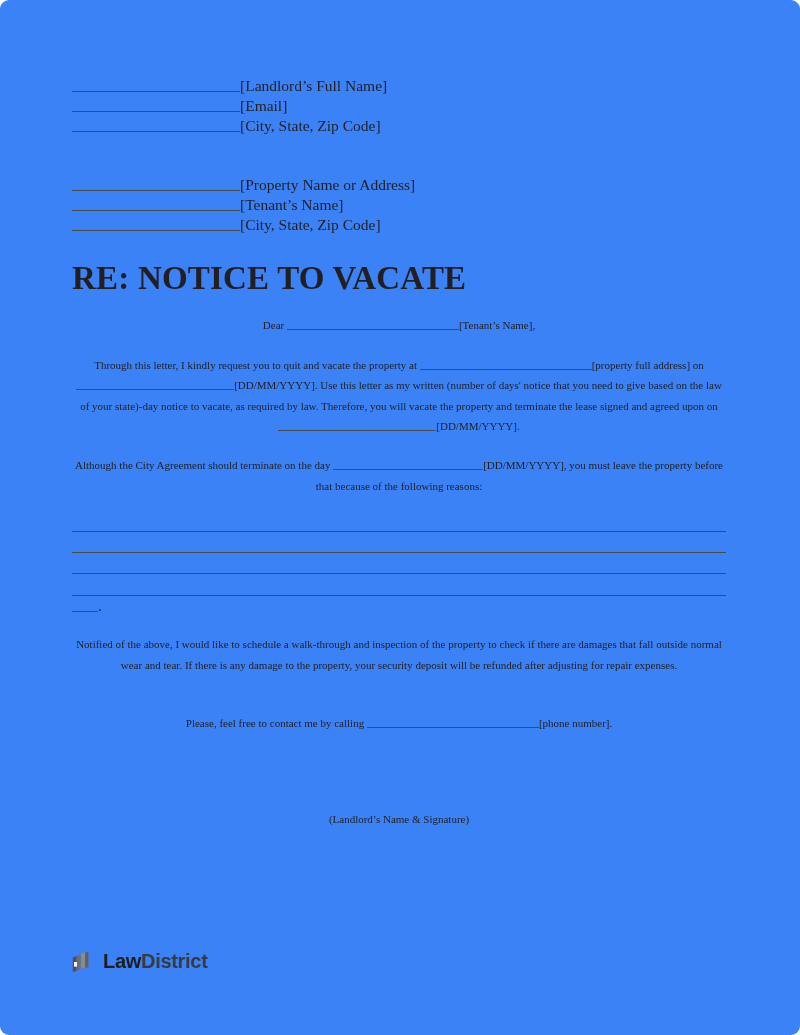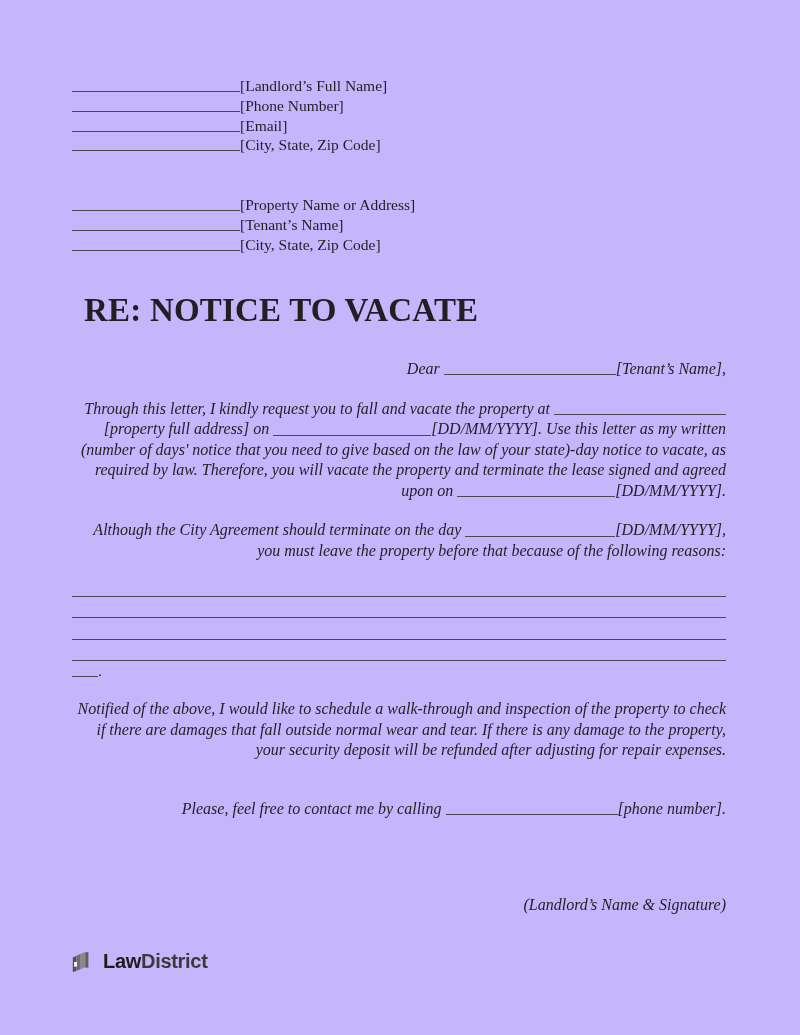--- a/index.html
+++ b/index.html
@@ -5,24 +5,25 @@
   html, body {
     margin: 0;
     padding: 0;
     background: #ffffff;
   }
   .page {
     position: relative;
     width: 800px;
     height: 1035px;
     margin: 0 auto;
-    background: #c4b5fd;
+    background: #3b82f6;
     font-family: "Liberation Serif", "DejaVu Serif", serif;
     color: #231f20;
     overflow: hidden;
+    border-radius: 9px;
   }
   .content {
     position: absolute;
     left: 72px;
     top: 0;
     width: 654px;
   }
 
   
   .addr-block {
@@ -42,31 +43,30 @@
   .fill-addr { width: 168px; }
 
   .spacer-sm { height: 20px; }
 
   
   .title {
     font-size: 33px;
     font-weight: bold;
     line-height: 1.05;
     letter-spacing: 0.2px;
-    margin: 12px;
+    margin: 0;
     padding: 0;
   }
 
   
   .para {
-    font-size: 16px;
+    font-size: 11px;
     line-height: 20.4px;
-    text-align: right;
-    margin: 0;
-    font-style: italic;
+    text-align: center;
+    margin: 0;
   }
   .fill-inline-lg { width: 172px; }
   .fill-inline-md { width: 158px; }
   .fill-inline-sm { width: 150px; }
   .fill-tiny {
     width: 26px;
   }
 
   
   .rule-list {
@@ -114,23 +114,20 @@
 <div class="page">
   <div class="content">
 
     <div class="spacer-sm" style="height:76px"></div>
 
     <div class="addr-block">
       <div class="addr-line">
         <span class="fill fill-addr"></span><span>[Landlord’s Full Name]</span>
       </div>
       <div class="addr-line">
-        <span class="fill fill-addr"></span><span>[Phone Number]</span>
-      </div>
-      <div class="addr-line">
         <span class="fill fill-addr"></span><span>[Email]</span>
       </div>
       <div class="addr-line">
         <span class="fill fill-addr"></span><span>[City, State, Zip Code]</span>
       </div>
     </div>
 
     <div class="spacer-sm" style="height:20px"></div>
 
 
@@ -155,21 +152,21 @@
     <div style="height:20px"></div>
 
     <div class="para">
       <span>Dear</span>
       <span class="fill fill-inline-lg"></span><span>[Tenant’s Name],</span>
     </div>
 
     <div style="height:19px"></div>
 
     <p class="para">
-      <span>Through this letter, I kindly request you to fall and vacate the property at</span>
+      <span>Through this letter, I kindly request you to quit and vacate the property at</span>
       <span class="fill fill-inline-lg"></span><span>[property full address] on</span>
       <span class="fill fill-inline-md"></span><span>[DD/MM/YYYY]. Use this letter as my written (number of days' notice that you need to give based on the law of your state)-day notice to vacate, as required by law. Therefore, you will vacate the property and terminate the lease signed and agreed upon on</span>
       <span class="fill fill-inline-md"></span><span>[DD/MM/YYYY].</span>
     </p>
 
     <div style="height:19px"></div>
 
     <p class="para">
       <span>Although the City Agreement should terminate on the day</span>
       <span class="fill fill-inline-sm"></span><span>[DD/MM/YYYY], you must leave the property before that because of the following reasons:</span>

